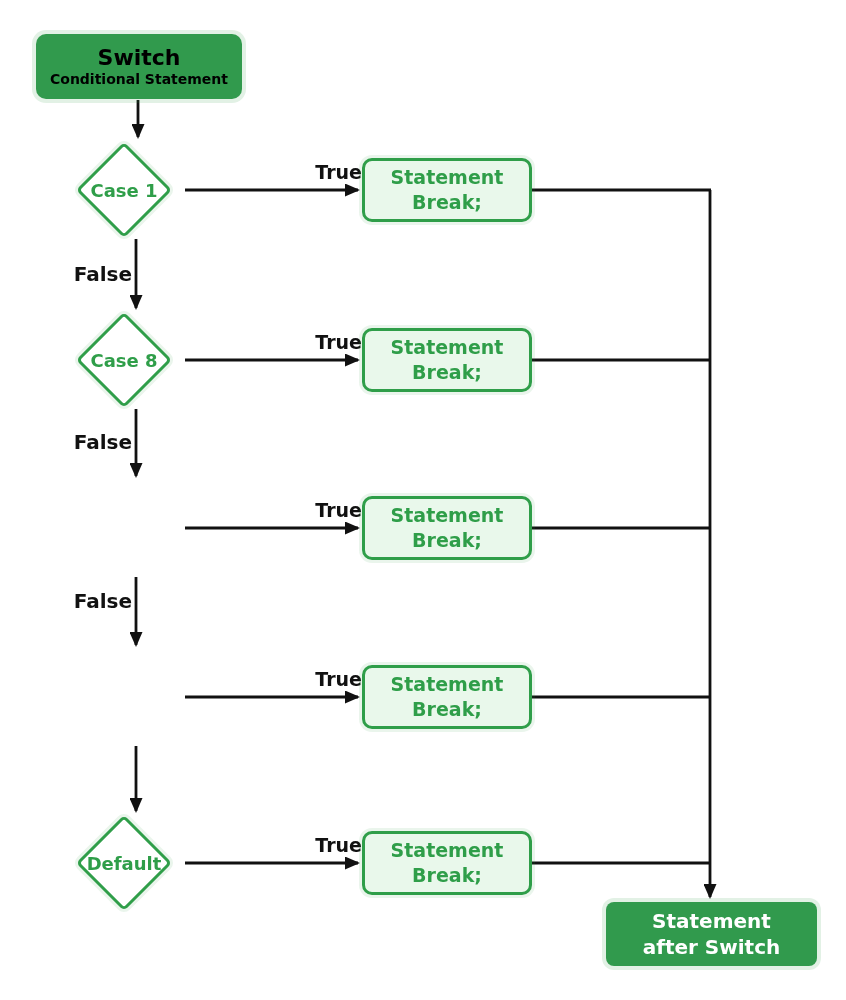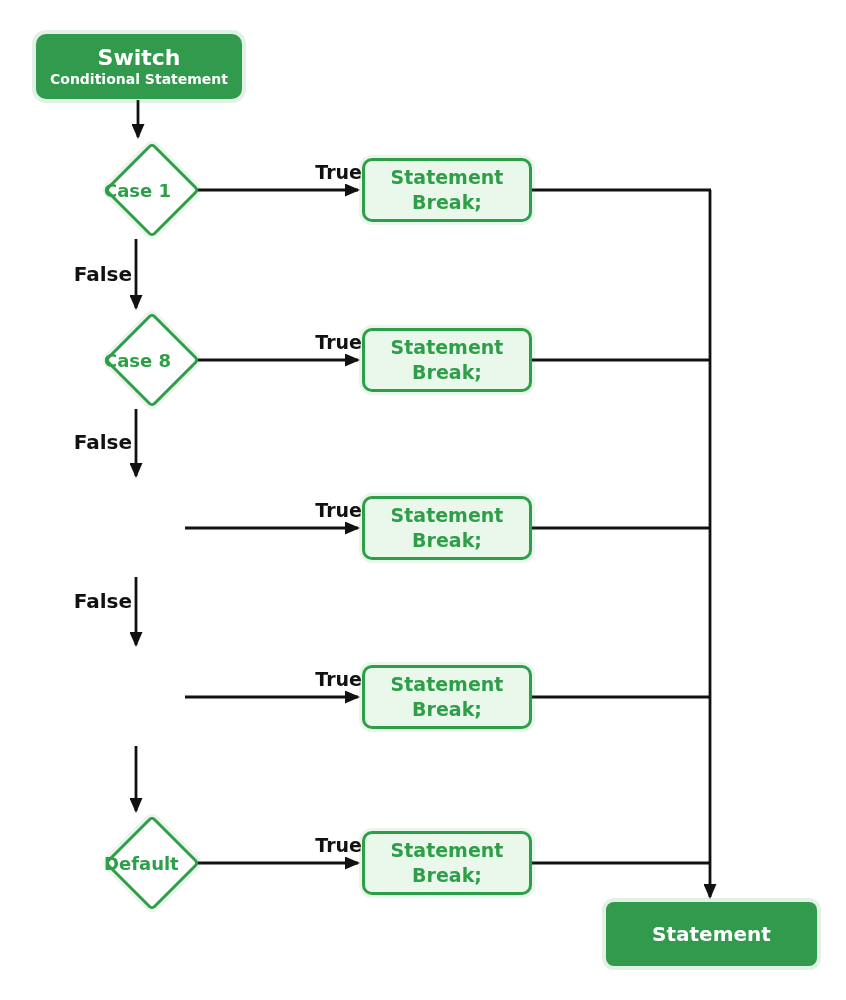--- a/index.html
+++ b/index.html
@@ -13,28 +13,28 @@
   .canvas{
     position:relative;width:846px;height:1000px;background:#ffffff;overflow:hidden;
   }
   .canvas svg.connectors{position:absolute;left:0;top:0;z-index:0;}
   .node{position:absolute;z-index:1;box-sizing:border-box;}
 
   .start-box{
     left:36px;top:34px;width:206px;height:65px;
     background:var(--green-dark-fill);border-radius:10px;
     display:flex;flex-direction:column;align-items:center;justify-content:center;
-    color:#ffffff;box-shadow:0 0 0 4px rgba(47,158,73,.14);
+    color:#000000;box-shadow:0 0 0 4px rgba(47,158,73,.14);
   }
   .start-title{font-size:22px;font-weight:700;line-height:1.15;}
   .start-sub{font-size:14px;font-weight:600;line-height:1.2;}
 
   .diamond{
-    left:104px;width:96px;height:96px;
-    display:flex;align-items:center;justify-content:flex-start;
+    left:76px;width:96px;height:96px;
+    display:flex;align-items:center;justify-content:center;
   }
   .diamond::before{
     content:"";position:absolute;inset:14px;background:#ffffff;
     border:3px solid var(--green);border-radius:5px;transform:rotate(45deg);
     box-shadow:0 0 0 3px rgba(47,158,73,.10);
   }
   .diamond-label{position:relative;color:var(--green);font-weight:700;font-size:18px;white-space:nowrap;}
 
   .statement-box{
     left:362px;width:170px;height:64px;
@@ -137,15 +137,16 @@
     <span class="diamond-label">Default</span>
   </div>
   <div class="true-label" style="top:834px">True</div>
   <div class="node statement-box" style="top:831px">
     <span>Statement</span>
     <span>Break;</span>
   </div>
 
   <div class="node end-box">
     <span>Statement</span>
+    <span>after Switch</span>
   </div>
 
 </div>
 
 </body></html>

